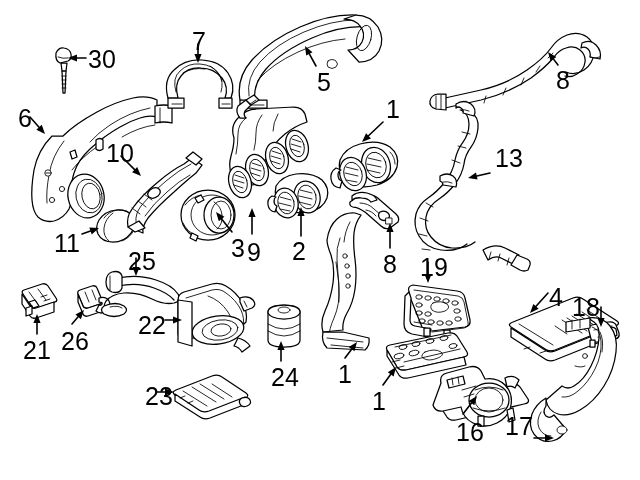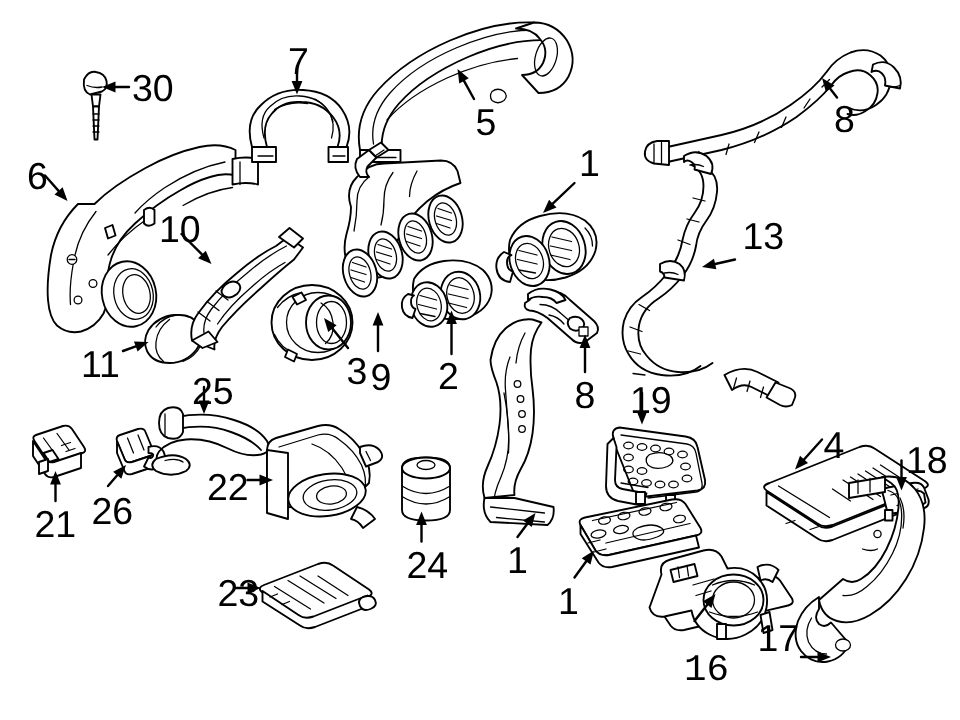--- a/index.html
+++ b/index.html
@@ -514,23 +514,23 @@
       <div class="callout-number" style="left: 18px; top: 106px;">6</div>
       <div class="callout-number" style="left: 192px; top: 29px;">7</div>
       <div class="callout-number" style="left: 383px; top: 252px;">8</div>
       <div class="callout-number" style="left: 247px; top: 240px;">9</div>
       <div class="callout-number" style="left: 106px; top: 141px;">10</div>
       <div class="callout-number" style="left: 54px; top: 231px; text-align: center;">11</div>
       <div class="callout-number" style="left: 556px; top: 68px;">8</div>
       <div class="callout-number" style="left: 495px; top: 146px;">13</div>
       <div class="callout-number" style="left: 338px; top: 362px;">1</div>
       <div class="callout-number" style="left: 372px; top: 389px;">1</div>
-      <div class="callout-number" style="left: 456px; top: 434px; font-family: Liberation Mono, monospace;">16</div>
+      <div class="callout-number" style="left: 456px; top: 420px;">16</div>
       <div class="callout-number" style="left: 505px; top: 414px;">17</div>
-      <div class="callout-number" style="left: 604px; top: 295px;">18</div>
+      <div class="callout-number" style="left: 572px; top: 295px;">18</div>
       <div class="callout-number" style="left: 420px; top: 255px;">19</div>
       <div class="callout-number" style="left: 88px; top: 47px;">30</div>
       <div class="callout-number" style="left: 23px; top: 338px;">21</div>
       <div class="callout-number" style="left: 138px; top: 313px;">22</div>
       <div class="callout-number" style="left: 129px; top: 384px; margin-left: 16px;">23</div>
       <div class="callout-number" style="left: 271px; top: 365px;">24</div>
       <div class="callout-number" style="left: 128px; top: 249px;">25</div>
       <div class="callout-number" style="left: 61px; top: 329px;">26</div>
     </div>
 

